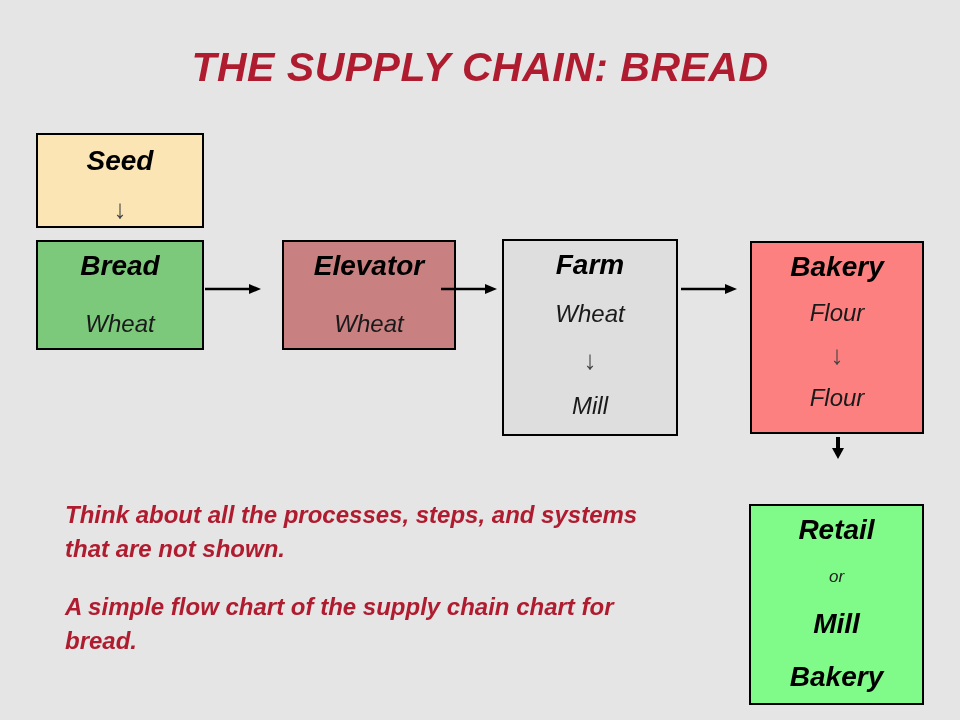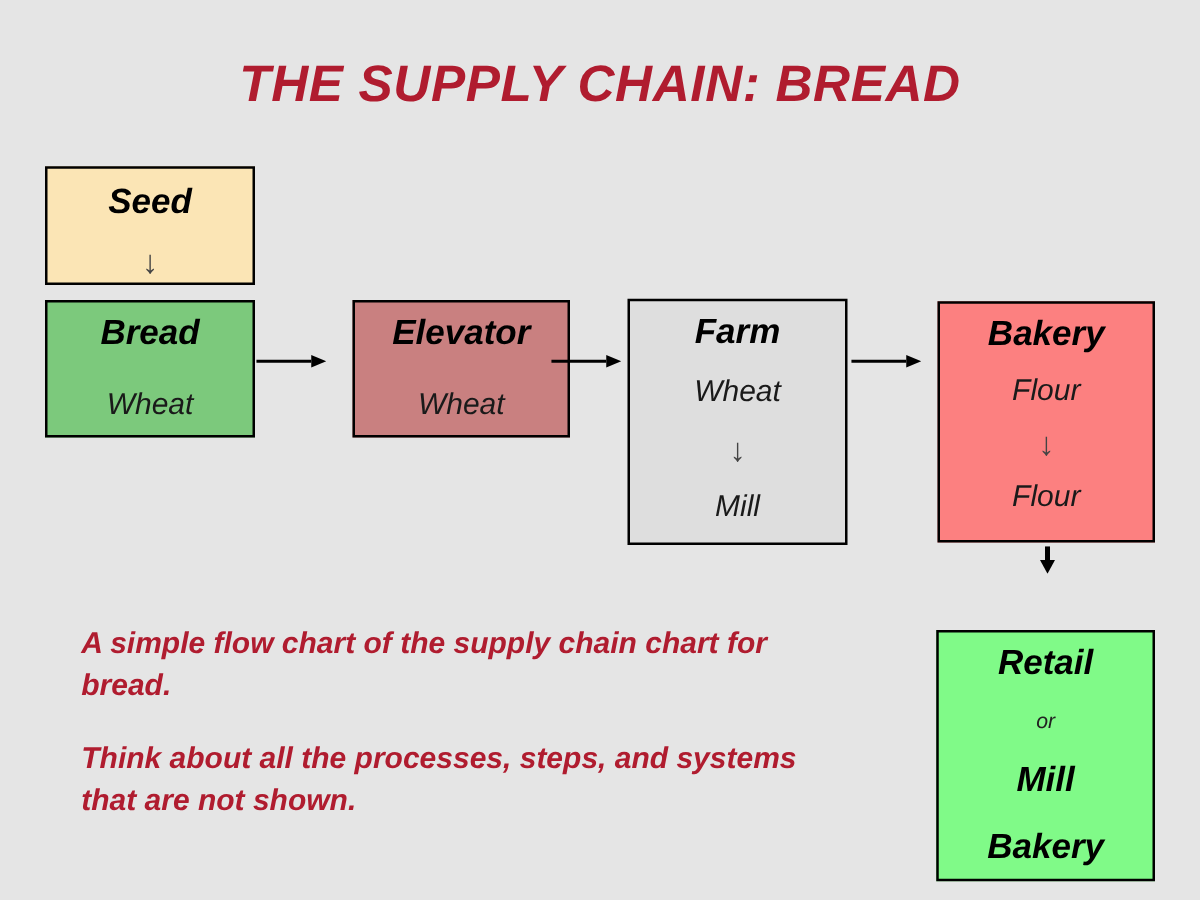--- a/index.html
+++ b/index.html
@@ -141,19 +141,19 @@
     <line x1="0" y1="8" x2="44" y2="8" stroke="#000000" stroke-width="2.5"></line>
     <polygon points="44,3 56,8 44,13" fill="#000000"></polygon>
   </svg>
 
   <svg class="arrow" style="left:829px; top:437px;" width="18" height="22">
     <line x1="9" y1="0" x2="9" y2="12" stroke="#000000" stroke-width="4"></line>
     <polygon points="3,11 15,11 9,22" fill="#000000"></polygon>
   </svg>
 
   <div class="notes">
+    <p>Think about all the processes, steps, and systems
+that are not shown.</p>
     <p>A simple flow chart of the supply chain chart for
 bread.</p>
-    <p>Think about all the processes, steps, and systems
-that are not shown.</p>
   </div>
 
 </div>
 
 </body></html>

